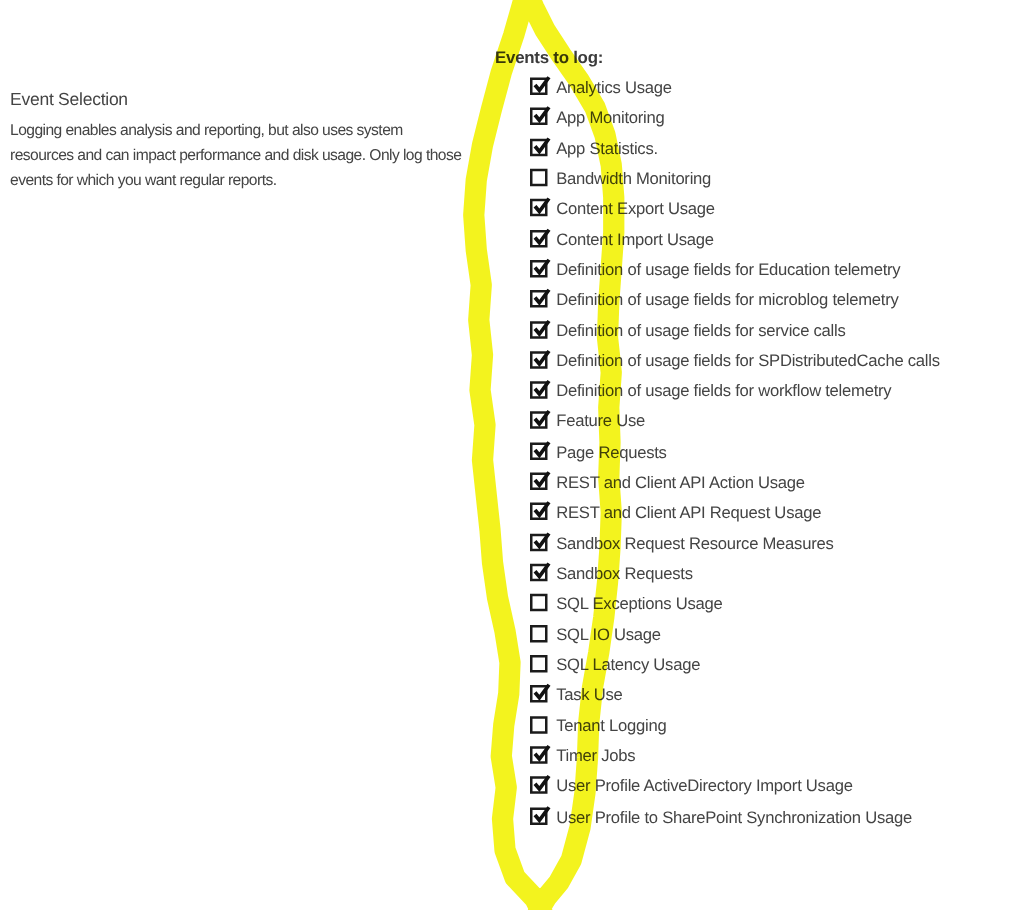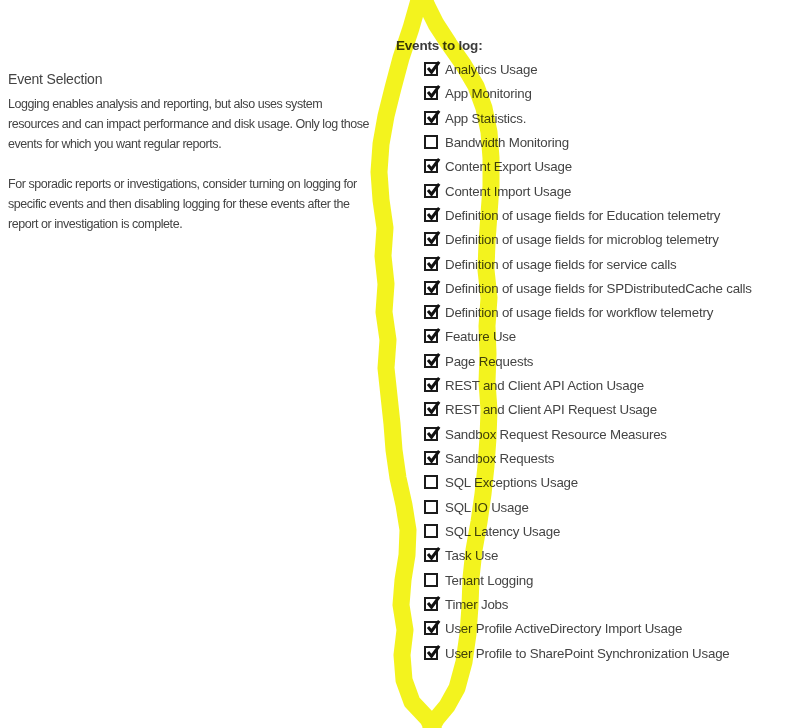--- a/index.html
+++ b/index.html
@@ -42,23 +42,20 @@
 </head>
 <body>
 
 <div class="stage">
 
   <div class="left-col">
     <h2 class="section-title">Event Selection</h2>
     <p class="section-desc">Logging enables analysis and reporting, but also uses system
 resources and can impact performance and disk usage. Only log those
 events for which you want regular reports.</p>
-    <p class="section-desc">For sporadic reports or investigations, consider turning on logging for
-specific events and then disabling logging for these events after the
-report or investigation is complete.</p>
   </div>
 
   <div class="events-label">Events to log:</div>
 
   <ul class="events-list">
     <li class="event-row">
       <span class="checkbox" role="checkbox" aria-checked="true">
         <svg width="17" height="17" viewBox="0 0 17 17">
           <path d="M3 8 L6.5 12.2 L14.2 1.8" fill="none" stroke="#111111" stroke-width="3" stroke-linecap="butt"></path>
         </svg>

